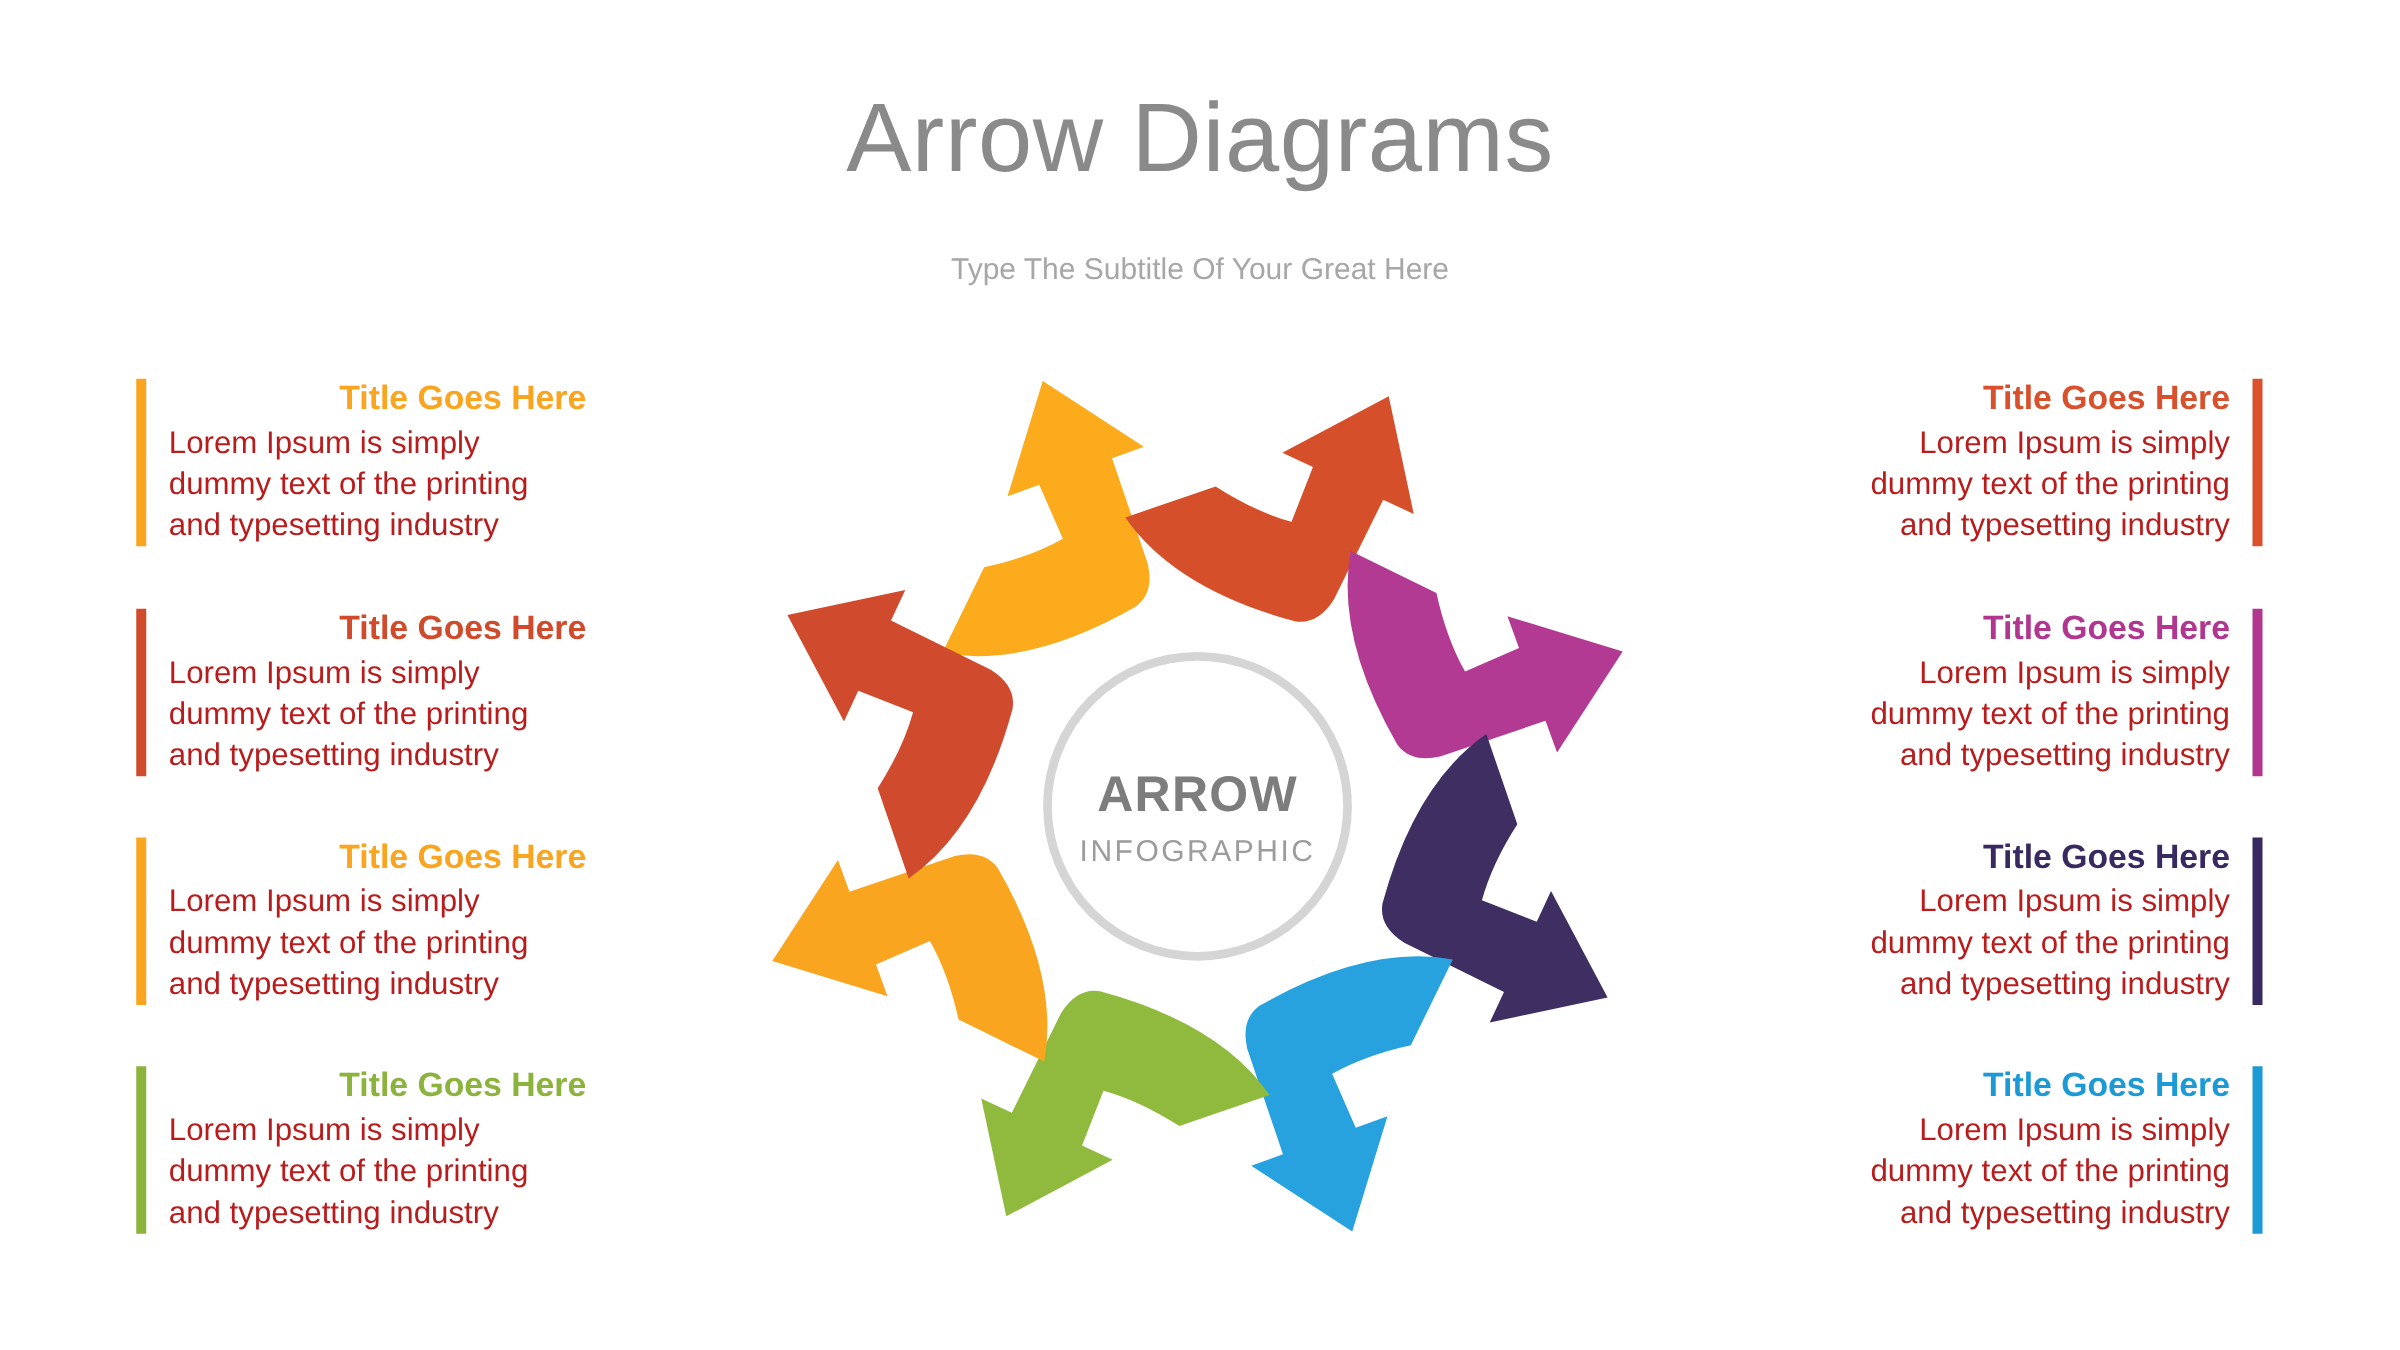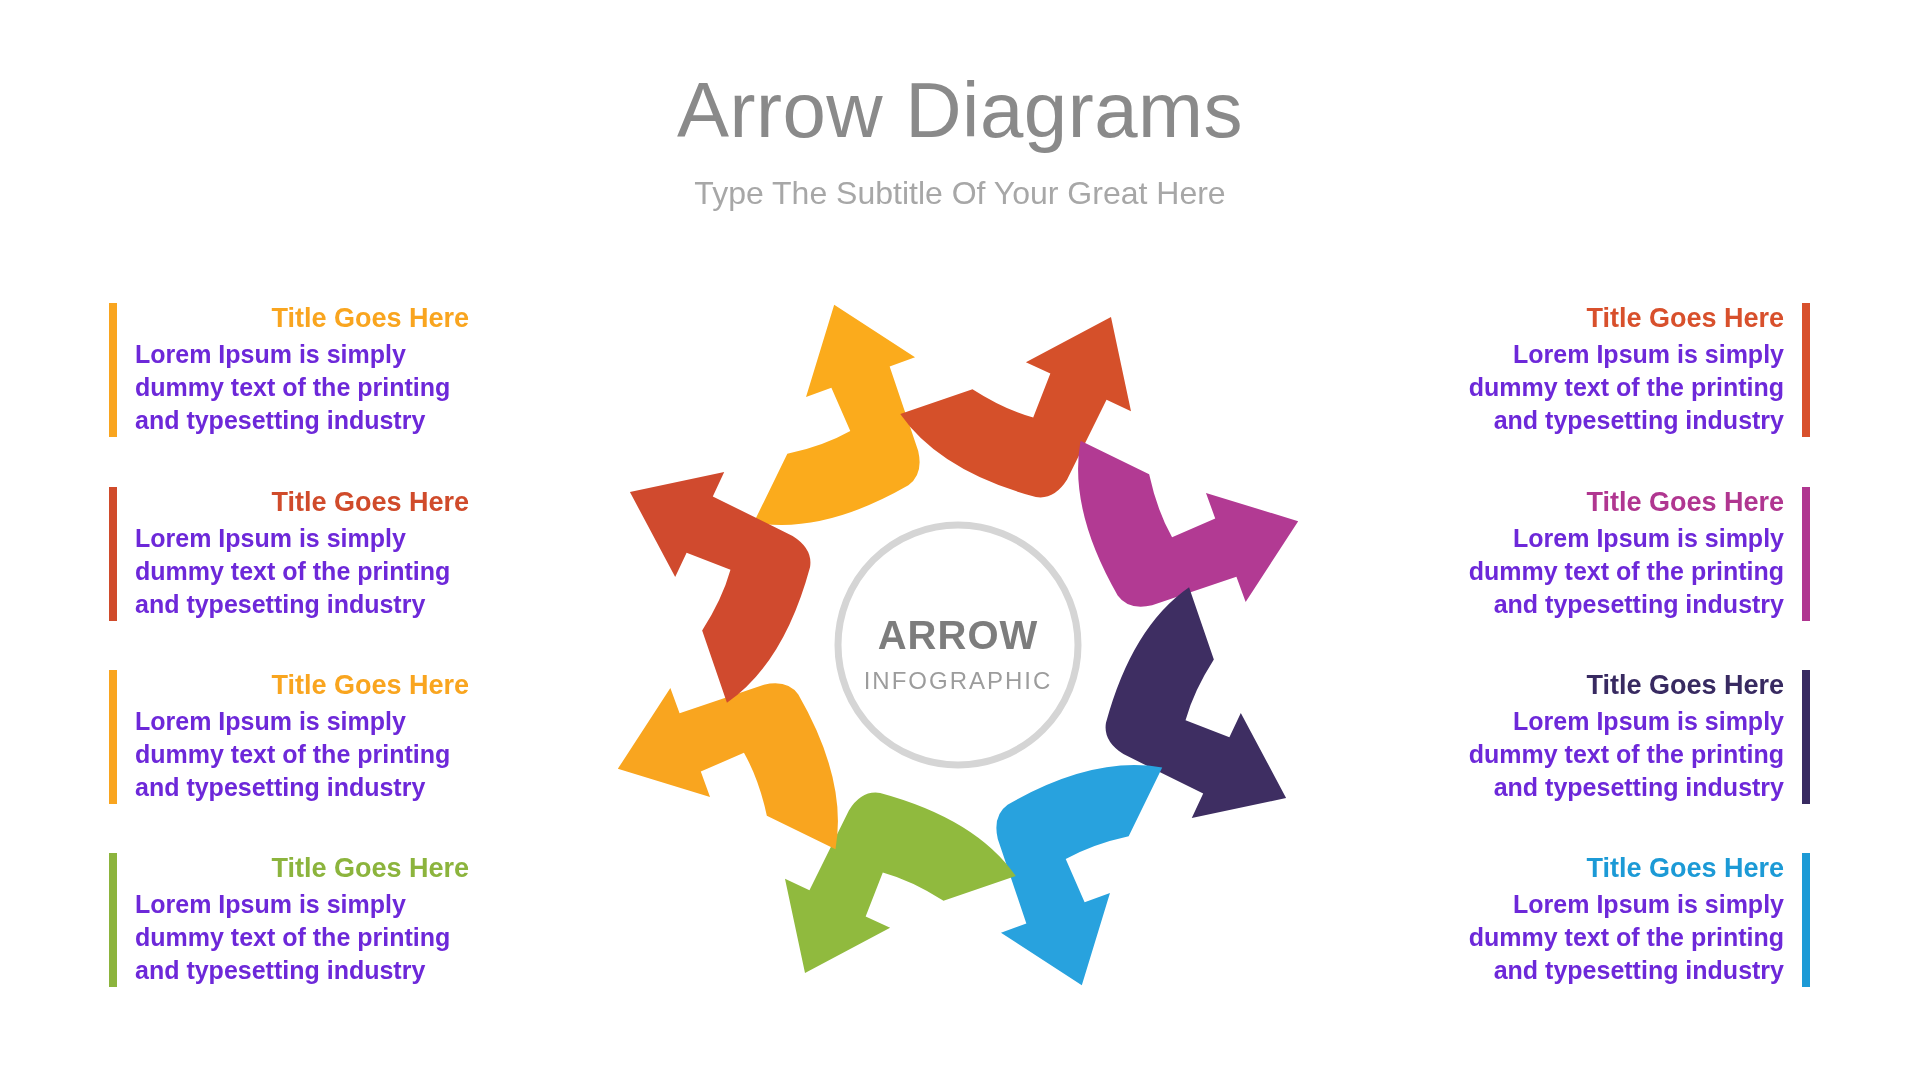--- a/index.html
+++ b/index.html
@@ -11,30 +11,30 @@
   .slide { position: absolute; inset: 0; width: 1920px; height: 828px; background: #ffffff; }
 
   
   .header { position: absolute; left: 0; top: 0; width: 1920px; text-align: center; }
   .page-title {
     position: absolute; top: 68px; left: 0; width: 1920px;
     font-size: 78px; line-height: 84px; font-weight: 400;
     color: #8a8a8a; letter-spacing: 0.5px;
   }
   .page-subtitle {
-    position: absolute; top: 177px; left: 0; width: 1920px;
-    font-size: 32px; line-height: 32px; font-weight: 400; color: #a7a7a7;
+    position: absolute; top: 200px; left: 0; width: 1920px;
+    font-size: 24px; line-height: 32px; font-weight: 400; color: #a7a7a7;
   }
 
   
   .item { position: absolute; width: 360px; }
   .item-left  { left: 109px;  border-left: 8px solid #ccc;  padding-left: 18px;  text-align: left; }
   .item-right { right: 110px; border-right: 8px solid #ccc; padding-right: 18px; text-align: right; }
   .item-title { font-size: 27px; line-height: 31px; font-weight: 700; margin-bottom: 4px; text-align: right; }
-  .item-body  { font-size: 25px; line-height: 33px; font-weight: 700; color: #6d28d9; }
+  .item-body  { font-size: 25px; line-height: 33px; font-weight: 400; color: #b91c1c; }
   .item-left .item-body  { width: 330px; }
   .item-right .item-body { width: 334px; margin-left: auto; }
   .top-1 { top: 303px; } .top-2 { top: 487px; } .top-3 { top: 670px; } .top-4 { top: 853px; }
 
   
   .diagram-svg { position: absolute; left: 588px; top: 275px; width: 740px; height: 740px; }
   .center-title {
     font-family: "Liberation Sans", sans-serif; font-size: 40px; font-weight: 700;
     fill: #7d7d7d; letter-spacing: 1px; text-anchor: middle;
   }

